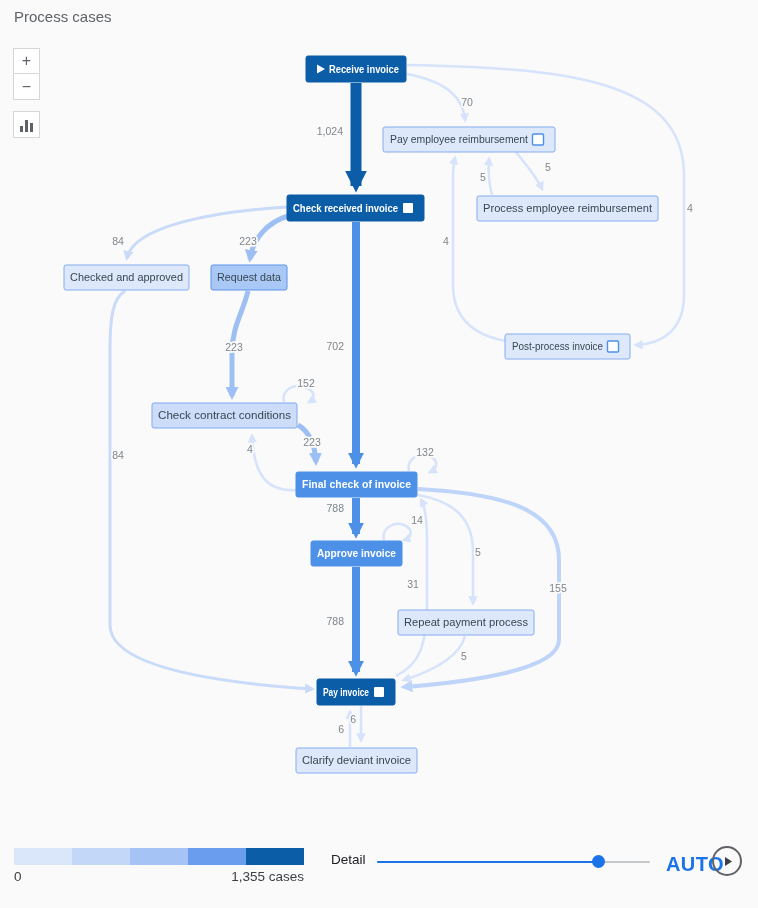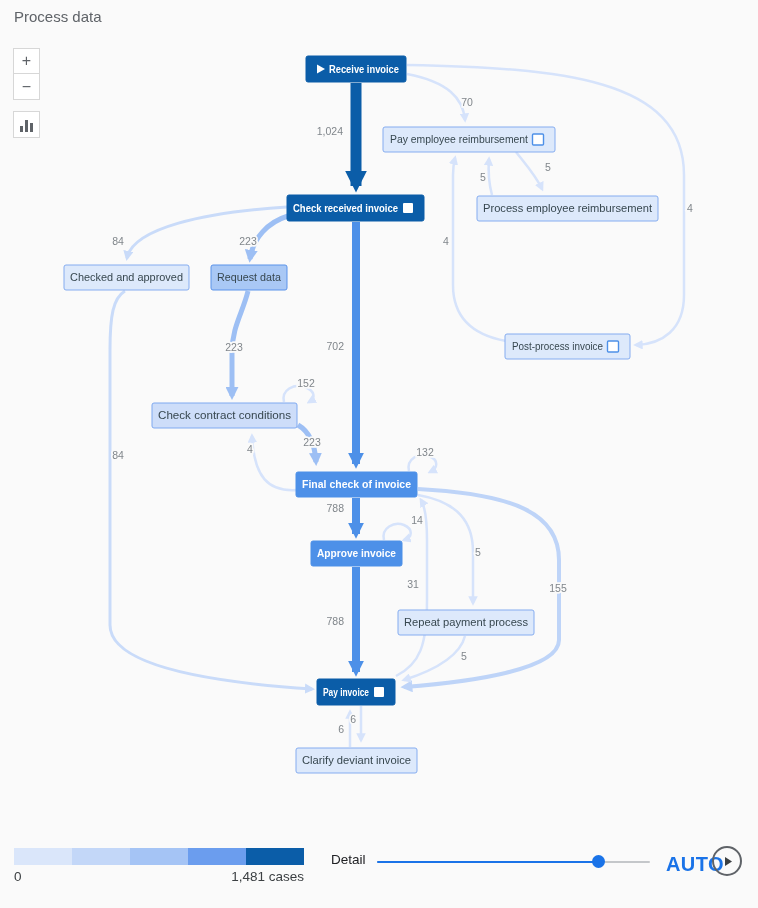--- a/index.html
+++ b/index.html
@@ -39,21 +39,21 @@
   .auto-label{position:absolute;left:666px;top:853px;font-size:20px;color:#1a73e8;font-weight:700;letter-spacing:.4px;}
   .play-btn{
     position:absolute;left:712px;top:846px;width:30px;height:30px;border-radius:50%;
     border:2.5px solid #5f6368;background:transparent;padding:0;cursor:pointer;
     display:flex;align-items:center;justify-content:center;box-sizing:border-box;
   }
 </style>
 </head>
 <body>
 
-<div class="page-title">Process data</div>
+<div class="page-title">Process cases</div>
 
 <div class="zoom-group">
   <button class="zbtn">
     <span>+</span>
   </button>
   <button class="zbtn minus">
     <span>−</span>
   </button>
 </div>
 <button class="chart-btn">
@@ -194,21 +194,21 @@
 
 <div class="legend-bar">
     <span style="background: rgb(218, 230, 250);"></span>
     <span style="background: rgb(195, 215, 248);"></span>
     <span style="background: rgb(165, 196, 245);"></span>
     <span style="background: rgb(107, 157, 238);"></span>
     <span style="background: rgb(11, 93, 168);"></span>
   </div>
 <div class="legend-labels">
   <span>0</span>
-  <span>1,481 cases</span>
+  <span>1,355 cases</span>
 </div>
 
 <div class="detail-label">Detail</div>
 
 <div class="slider">
   <div class="track"></div>
   <div class="fill" style="width: 81%;"></div>
   <div class="handle" style="left: calc(81% - 6.5px);"></div>
 </div>
 

